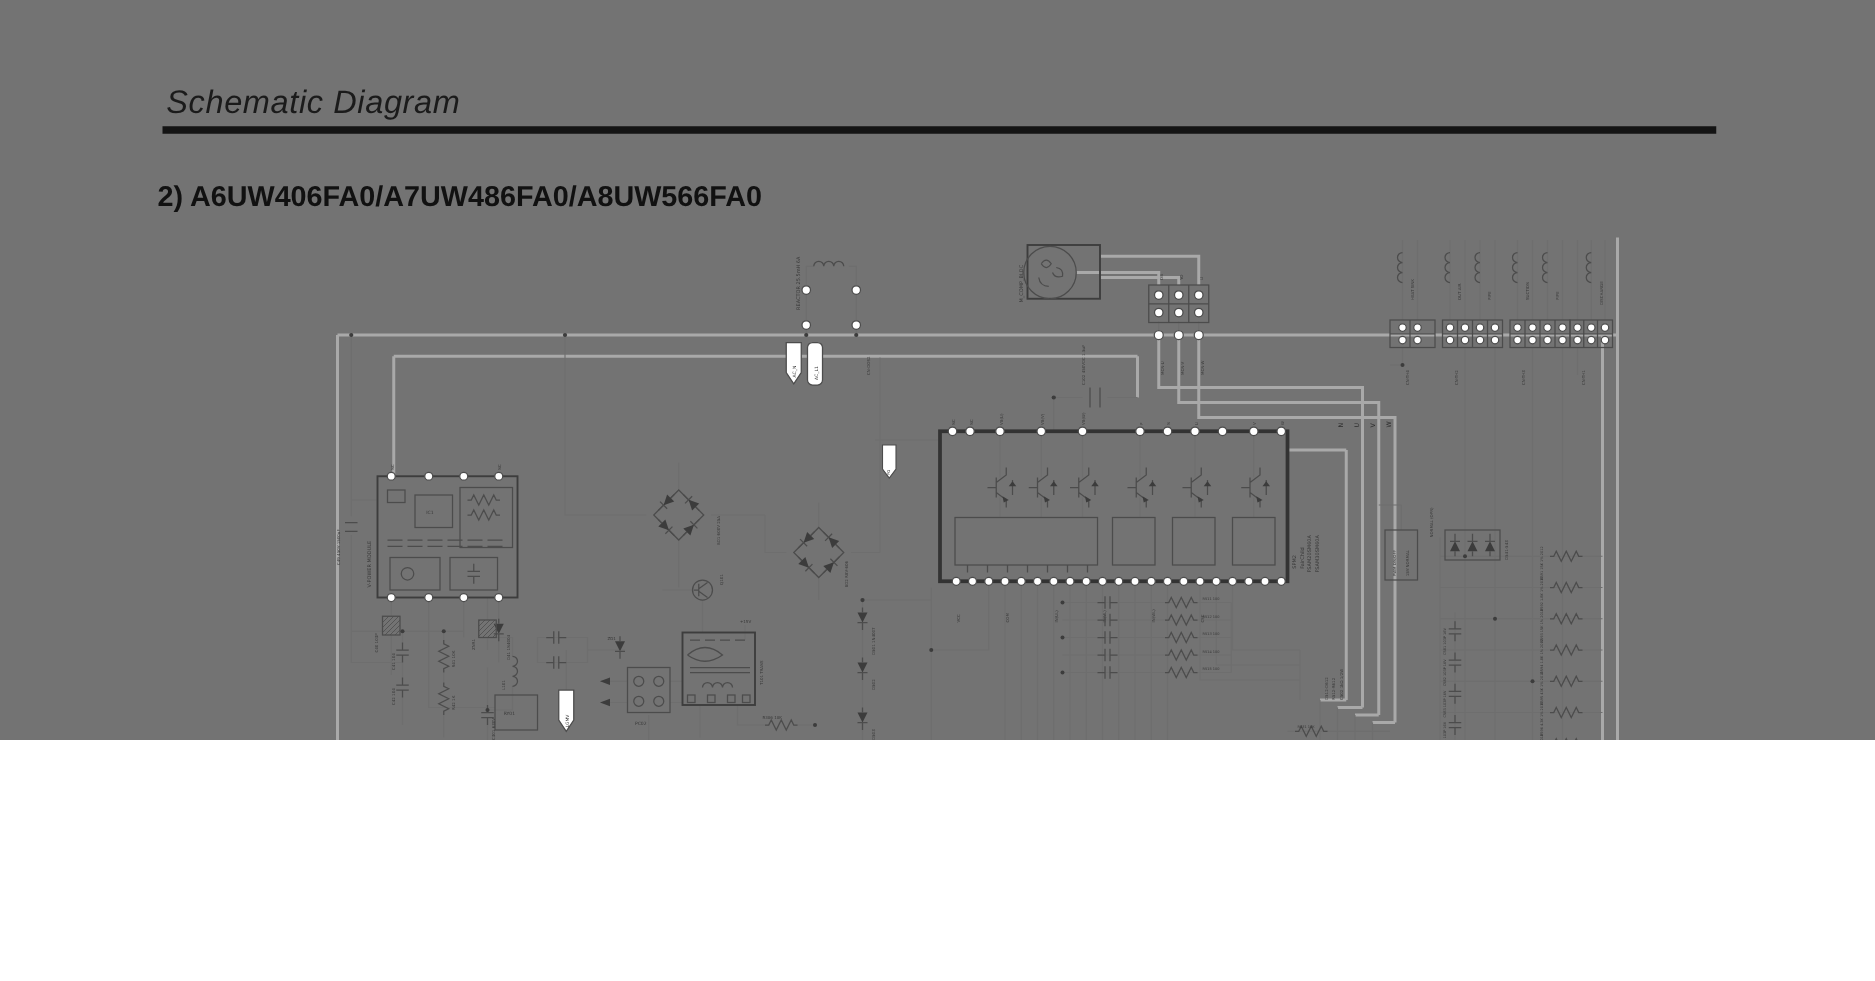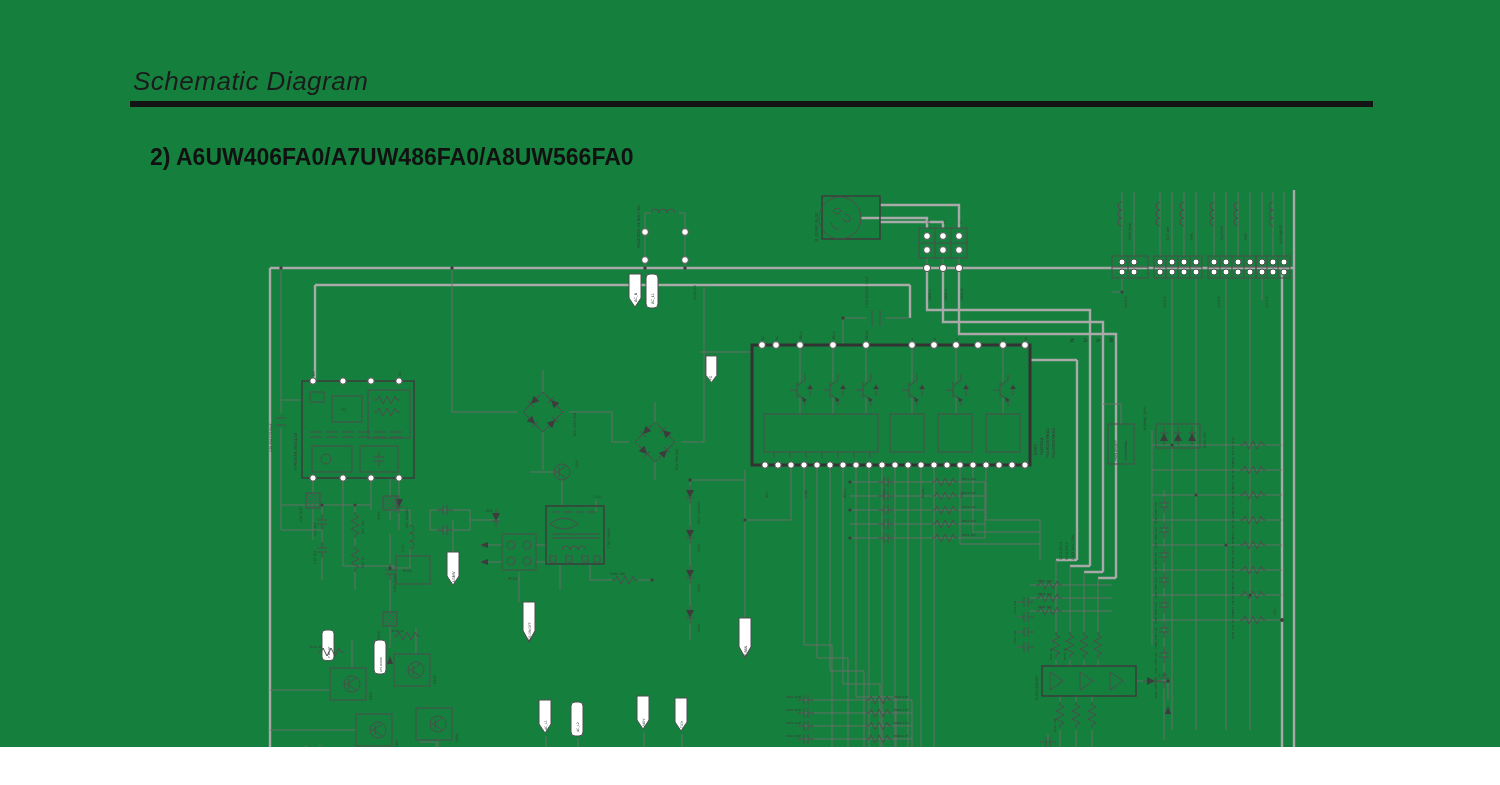--- a/index.html
+++ b/index.html
@@ -1,21 +1,21 @@
 <!DOCTYPE html>
 <html><head>
 <meta charset="utf-8">
 <style>
   html,body{margin:0;padding:0;background:#fff;}
-  #page{position:relative;width:1500px;height:747px;background:#15803d;overflow:hidden;
+  #page{position:relative;width:1500px;height:592px;background:#737373;overflow:hidden;
         font-family:"Liberation Sans",sans-serif;}
   .hdr-title{position:absolute;left:133px;top:66px;font-size:26px;font-style:italic;
              color:#1b1b1b;letter-spacing:.5px;}
   .hdr-rule{position:absolute;left:130px;top:101px;width:1243px;height:6px;background:#141414;}
-  .hdr-heading{position:absolute;left:126px;top:144px;font-size:23px;font-weight:bold;color:#111;margin-left:24px;}
+  .hdr-heading{position:absolute;left:126px;top:144px;font-size:23px;font-weight:bold;color:#111;}
   svg{position:absolute;left:0;top:0;}
   .w{stroke:#6e6e6e;stroke-width:.9;fill:none}
   .wg{stroke:#a9a9a9;stroke-width:2.4;fill:none}
   .c{stroke:#4c4c4c;stroke-width:1;fill:none}
   .cb{stroke:#3d3d3d;stroke-width:1.5;fill:none}
   .ipmb{stroke:#333;stroke-width:3;fill:none}
   .pin{stroke:#4c4c4c;stroke-width:1;fill:#fff}
   .dot{fill:#3c3c3c;stroke:none}
   .flag{stroke:#4c4c4c;stroke-width:1;fill:#fff}
   .hatch{fill:url(#hx);stroke:#4c4c4c;stroke-width:1}

